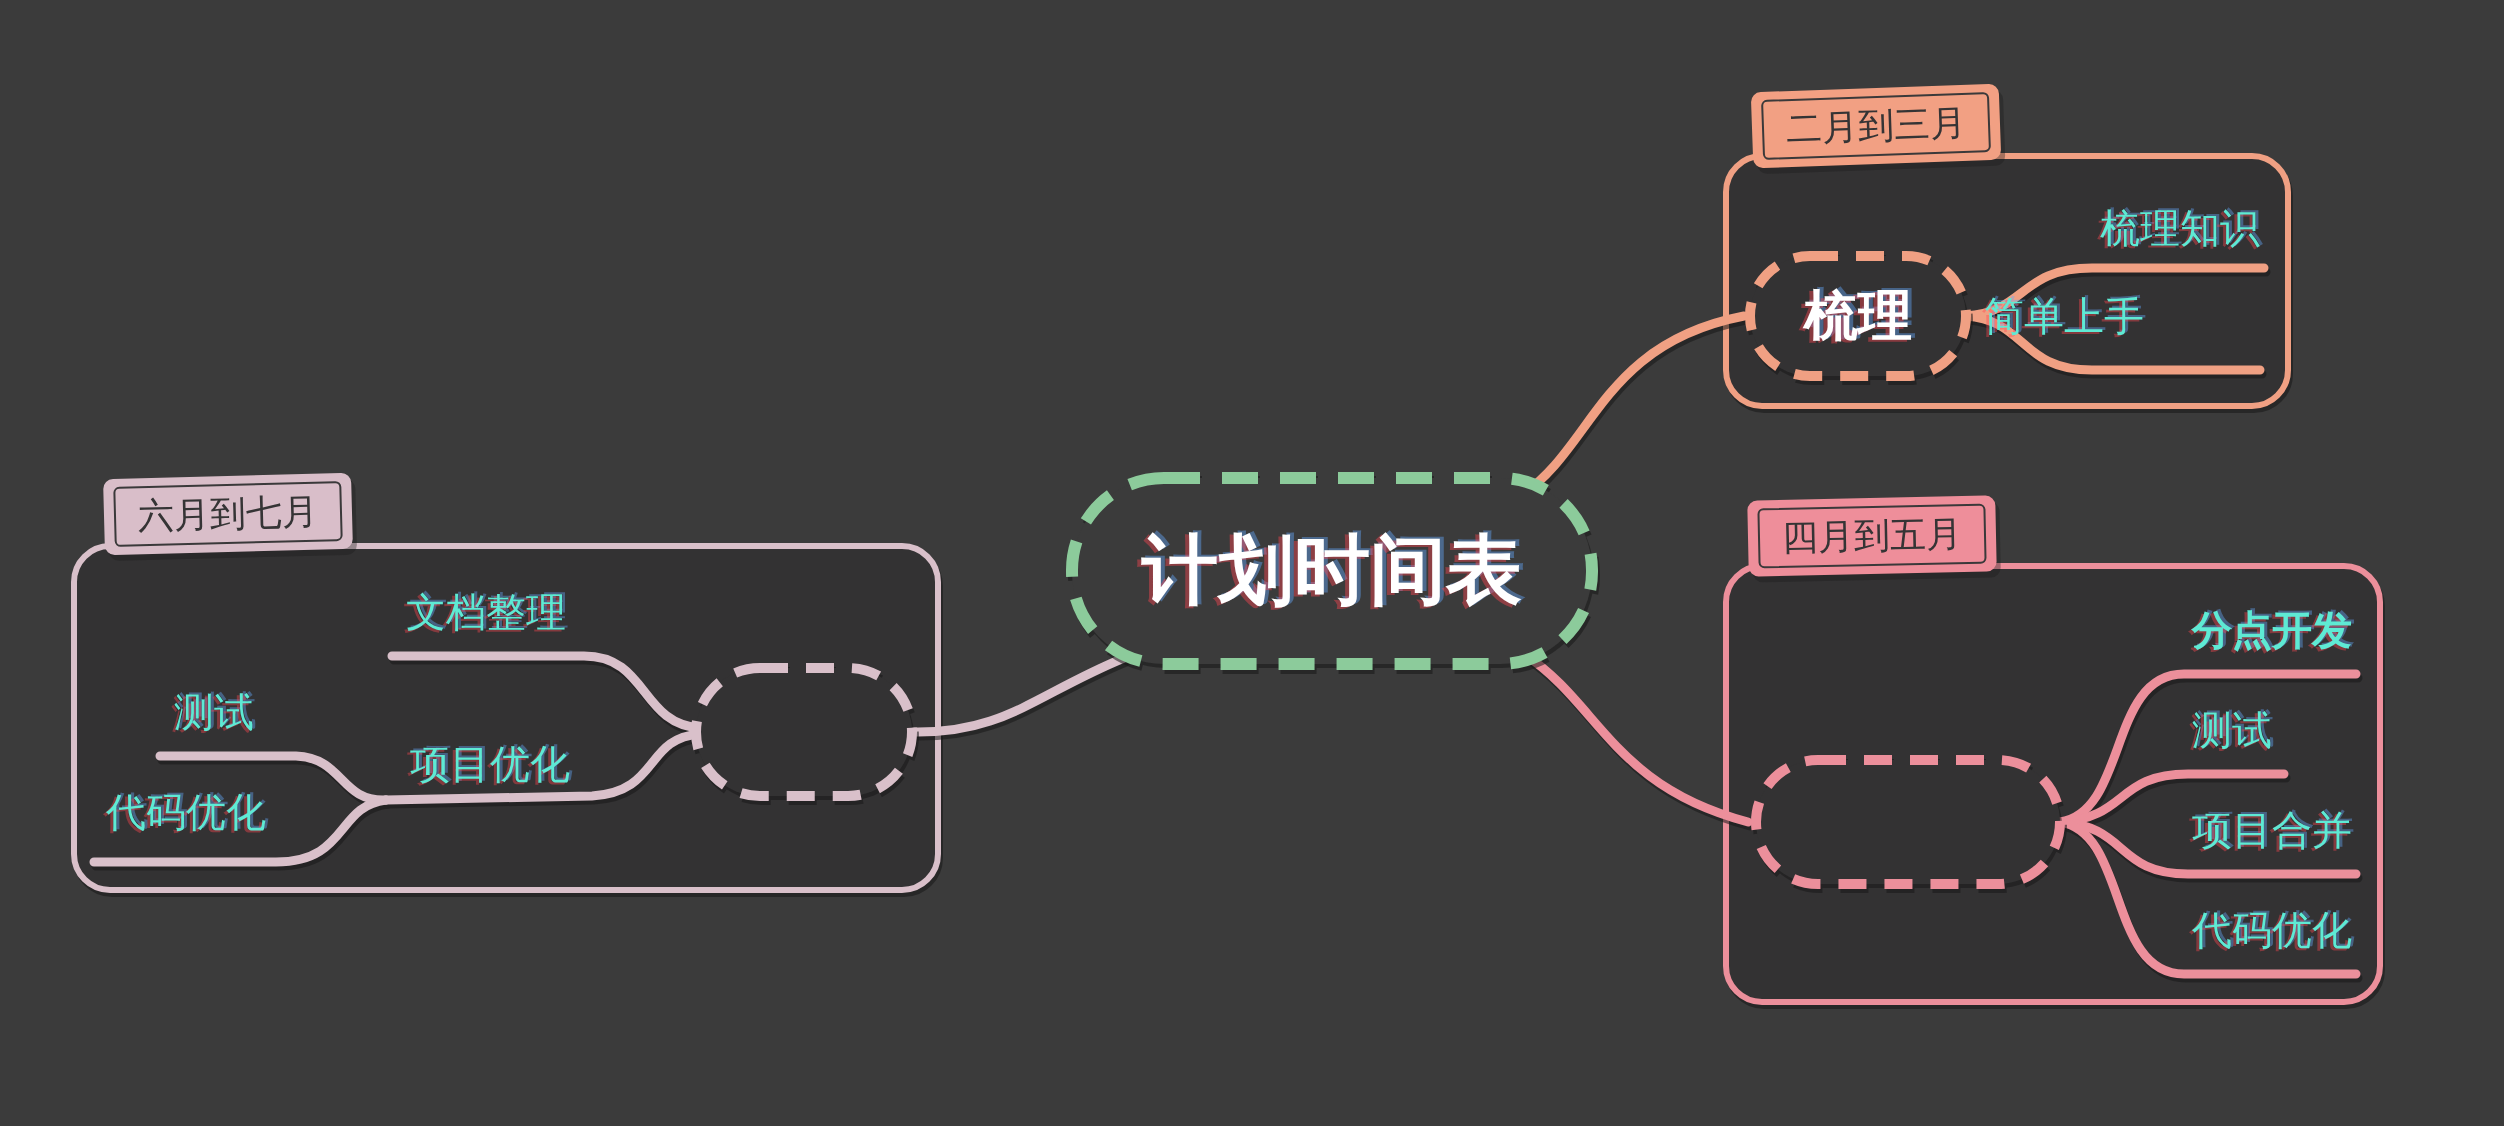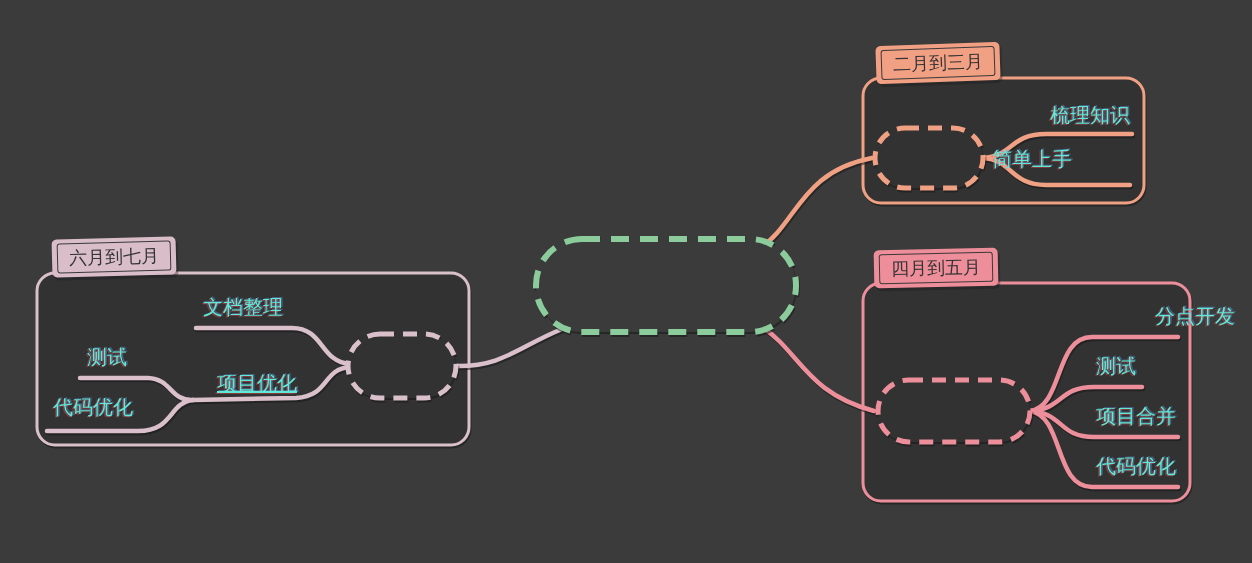--- a/index.html
+++ b/index.html
@@ -72,27 +72,29 @@
   <div class="tab" style="left:876px;top:44px;background:#f2a083;transform:rotate(-2deg);">
     <span class="tab-inner">二月到三月</span>
   </div>
   <div class="tab" style="left:874px;top:249px;background:#ee8e9a;transform:rotate(-1.2deg);">
     <span class="tab-inner">四月到五月</span>
   </div>
   <div class="tab" style="left:52px;top:238px;background:#d9bec9;transform:rotate(-1.5deg);">
     <span class="tab-inner">六月到七月</span>
   </div>
 
+  <div class="node-lbl" style="left:536px;top:239px;width:260px;height:93px;font-size:38px;">计划时间表</div>
+  <div class="node-lbl" style="left:875px;top:128px;width:108px;height:60px;font-size:27px;">梳理</div>
 
   <div class="lbl" style="left:1050px;top:104px;">梳理知识</div>
   <div class="lbl" style="left:992px;top:148px;">简单上手</div>
 
-  <div class="lbl" style="left:1155px;top:305px;">分点开发</div>
+  <div class="lbl" style="left:1096px;top:305px;font-weight:bold;">分点开发</div>
   <div class="lbl" style="left:1096px;top:355px;">测试</div>
   <div class="lbl" style="left:1096px;top:405px;">项目合并</div>
   <div class="lbl" style="left:1096px;top:455px;">代码优化</div>
 
   <div class="lbl" style="left:203px;top:296px;">文档整理</div>
-  <div class="lbl" style="left:217px;top:372px;text-decoration:underline;">项目优化</div>
+  <div class="lbl" style="left:205px;top:372px;">项目优化</div>
   <div class="lbl" style="left:87px;top:346px;">测试</div>
   <div class="lbl" style="left:53px;top:396px;">代码优化</div>
 
 </div>
 
 </body></html>

